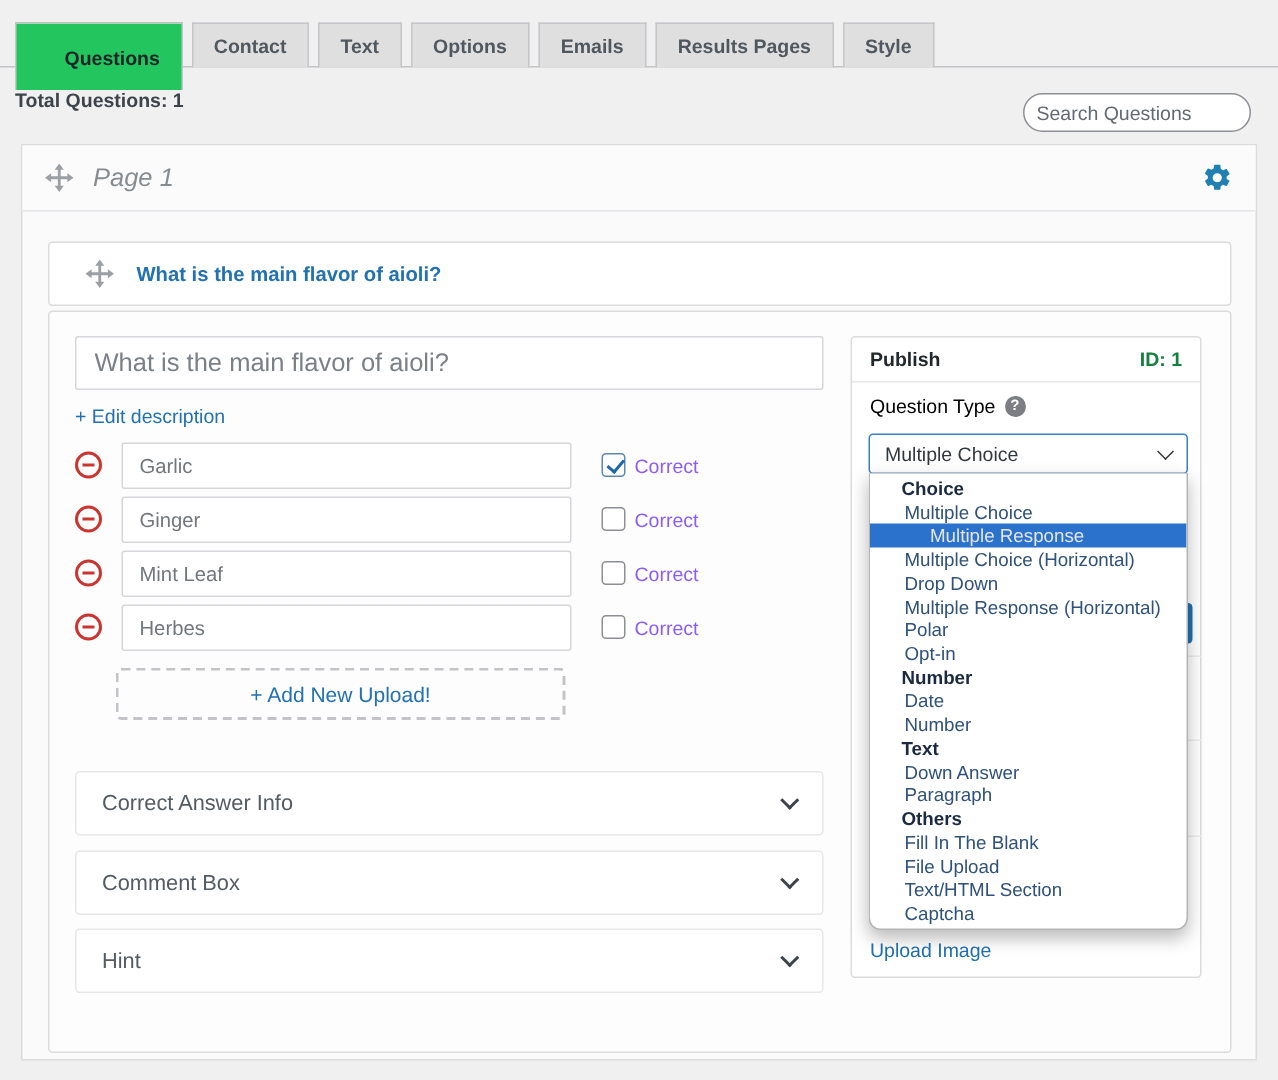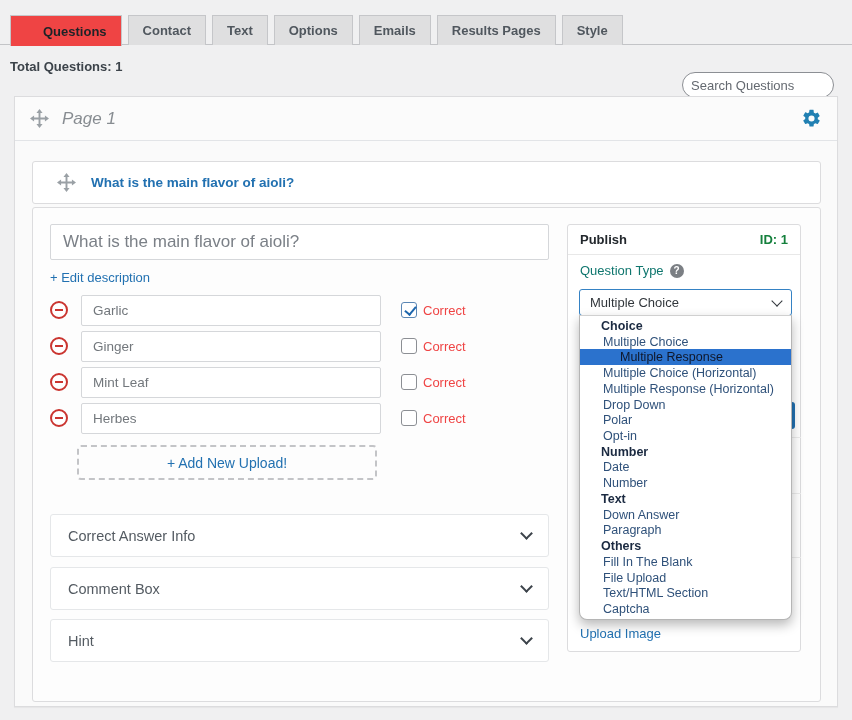--- a/index.html
+++ b/index.html
@@ -14,26 +14,26 @@
   #canvas { position:absolute; inset:0; width:852px; height:720px; }
 
   
   .tabline { position:absolute; left:0; top:44px; width:852px; height:1px; background:#c3c4c7; }
   .tabbar { position:absolute; left:10px; top:15px; display:flex; gap:6px; z-index:2; }
   .tab {
     height:30px; padding:0 14px; display:flex; align-items:center;
     background:#dfdfe0; border:1px solid #c5c6c9; border-bottom:none;
     font-size:13px; font-weight:600; color:#50575e; cursor:pointer;
   }
-  .tab.active { background:#ef4444; color:#1d2327; height:31px;padding-left:32px; }
+  .tab.active { background:#22c55e; color:#1d2327; height:45px;padding-left:32px; }
 
   
   .total-q { position:absolute; left:10px; top:59px; font-size:13px; font-weight:600; color:#3c434a; }
   .search-input {
-    position:absolute; left:682px; top:72px; width:152px; height:26px;
+    position:absolute; left:682px; top:62px; width:152px; height:26px;
     border:1px solid #8c8f94; border-radius:13px; background:#fff;
     font-family:"Liberation Sans",sans-serif; font-size:13px; color:#2c3338; padding:0 8px;
   }
   .search-input::placeholder { color:#646970; }
 
   
   .outer-panel {
     position:absolute; left:14px; top:96px; width:824px; height:611px;
     background:#fafafa; border:1px solid #dcdcde; box-shadow:0 1px 1px rgba(0,0,0,.04);
   }
@@ -87,21 +87,21 @@
   .correct-wrap { display:flex; align-items:center; margin-left:20px; }
   .checkbox {
     width:16px; height:16px; border:1px solid #8c8f94; border-radius:3px; background:#fff;
     position:relative; cursor:pointer; flex:none;
   }
   .checkbox.checked { border-color:#5b87b5; }
   .checkbox.checked::after {
     content:""; position:absolute; left:4.5px; top:1px; width:5px; height:9px;
     border:solid #1d66ad; border-width:0 2px 2px 0; transform:rotate(40deg);
   }
-  .correct-label { font-size:13px; color:#ef4444; margin-left:6px; }
+  .correct-label { font-size:13px; color:#8b5cf6; margin-left:6px; }
 
   .add-answer {
     position:absolute; left:44px; top:237px; width:300px; height:35px;
     border:2px dashed #c3c4c7; border-radius:4px; background:transparent;
     font-family:"Liberation Sans",sans-serif; font-size:14px; color:#2271b1; cursor:pointer;
   }
 
   .section {
     position:absolute; left:17px; width:499px; height:43px;
     background:#fff; border:1px solid #e5e7e9; border-radius:3px;
@@ -118,21 +118,21 @@
     position:absolute; left:534px; top:16px; width:234px; height:428px;
     background:#fff; border:1px solid #dcdcde; border-radius:3px;
   }
   .publish-header {
     height:30px; display:flex; align-items:center; justify-content:space-between;
     padding:0 12px; border-bottom:1px solid #e8e8e8;
   }
   .publish-title { font-size:13px; font-weight:700; color:#23282d; }
   .publish-id { font-size:13px; font-weight:700; color:#15803d; }
   .qtype-row { position:absolute; left:12px; top:38px; display:flex; align-items:center; }
-  .qtype-label { font-size:13px; color:#0f766e; }
+  .qtype-label { font-size:13px; color:#000000; }
   .help-icon {
     width:14px; height:14px; border-radius:50%; background:#7b7f84; color:#fff;
     font-size:10px; font-weight:700; display:flex; align-items:center; justify-content:center;
     margin-left:6px; cursor:pointer;
   }
   .select-box {
     position:absolute; left:11px; top:64px; width:213px; height:27px;
     background:#fff; border:1px solid #3582c4; border-radius:3px;
     display:flex; align-items:center; padding:0 10px; cursor:pointer;
   }
@@ -148,21 +148,21 @@
   
   .dropdown {
     position:absolute; left:546px; top:107px; width:213px; height:305px;
     background:#fff; border:1px solid #b5b5b5; border-top-color:#d0d0d0;
     border-radius:0 0 8px 8px; box-shadow:0 5px 12px rgba(0,0,0,.28);
     z-index:10; display:flex; flex-direction:column; padding:2px 0; overflow:hidden;
   }
   .dd-row { flex:1; display:flex; align-items:center; font-size:12.5px; cursor:pointer; }
   .dd-group { padding-left:21px; font-weight:700; color:#1b2a41; cursor:default; }
   .dd-option { padding-left:23px; color:#2f517a; }
-  .dd-option.selected { background:#2b72cd; color:#0f172a;padding-left:40px; }
+  .dd-option.selected { background:#2b72cd; color:#e5e5e5;padding-left:40px; }
 </style>
 </head>
 <body>
 
 <div id="canvas">
 
   <div class="tabline"></div>
   <div class="tabbar">
     <div class="tab active">Questions</div>
     <div class="tab">Contact</div>
@@ -279,22 +279,22 @@
         <div class="bg-line" style="top:268px"></div>
         <div class="bg-line" style="top:332px"></div>
         <a class="upload-link">Upload Image</a>
       </div>
 
       <div class="dropdown">
         <div class="dd-row dd-group">Choice</div>
         <div class="dd-row dd-option">Multiple Choice</div>
         <div class="dd-row dd-option selected">Multiple Response</div>
         <div class="dd-row dd-option">Multiple Choice (Horizontal)</div>
+        <div class="dd-row dd-option">Drop Down</div>
         <div class="dd-row dd-option">Multiple Response (Horizontal)</div>
-        <div class="dd-row dd-option">Drop Down</div>
         <div class="dd-row dd-option">Polar</div>
         <div class="dd-row dd-option">Opt-in</div>
         <div class="dd-row dd-group">Number</div>
         <div class="dd-row dd-option">Date</div>
         <div class="dd-row dd-option">Number</div>
         <div class="dd-row dd-group">Text</div>
         <div class="dd-row dd-option">Down Answer</div>
         <div class="dd-row dd-option">Paragraph</div>
         <div class="dd-row dd-group">Others</div>
         <div class="dd-row dd-option">Fill In The Blank</div>

